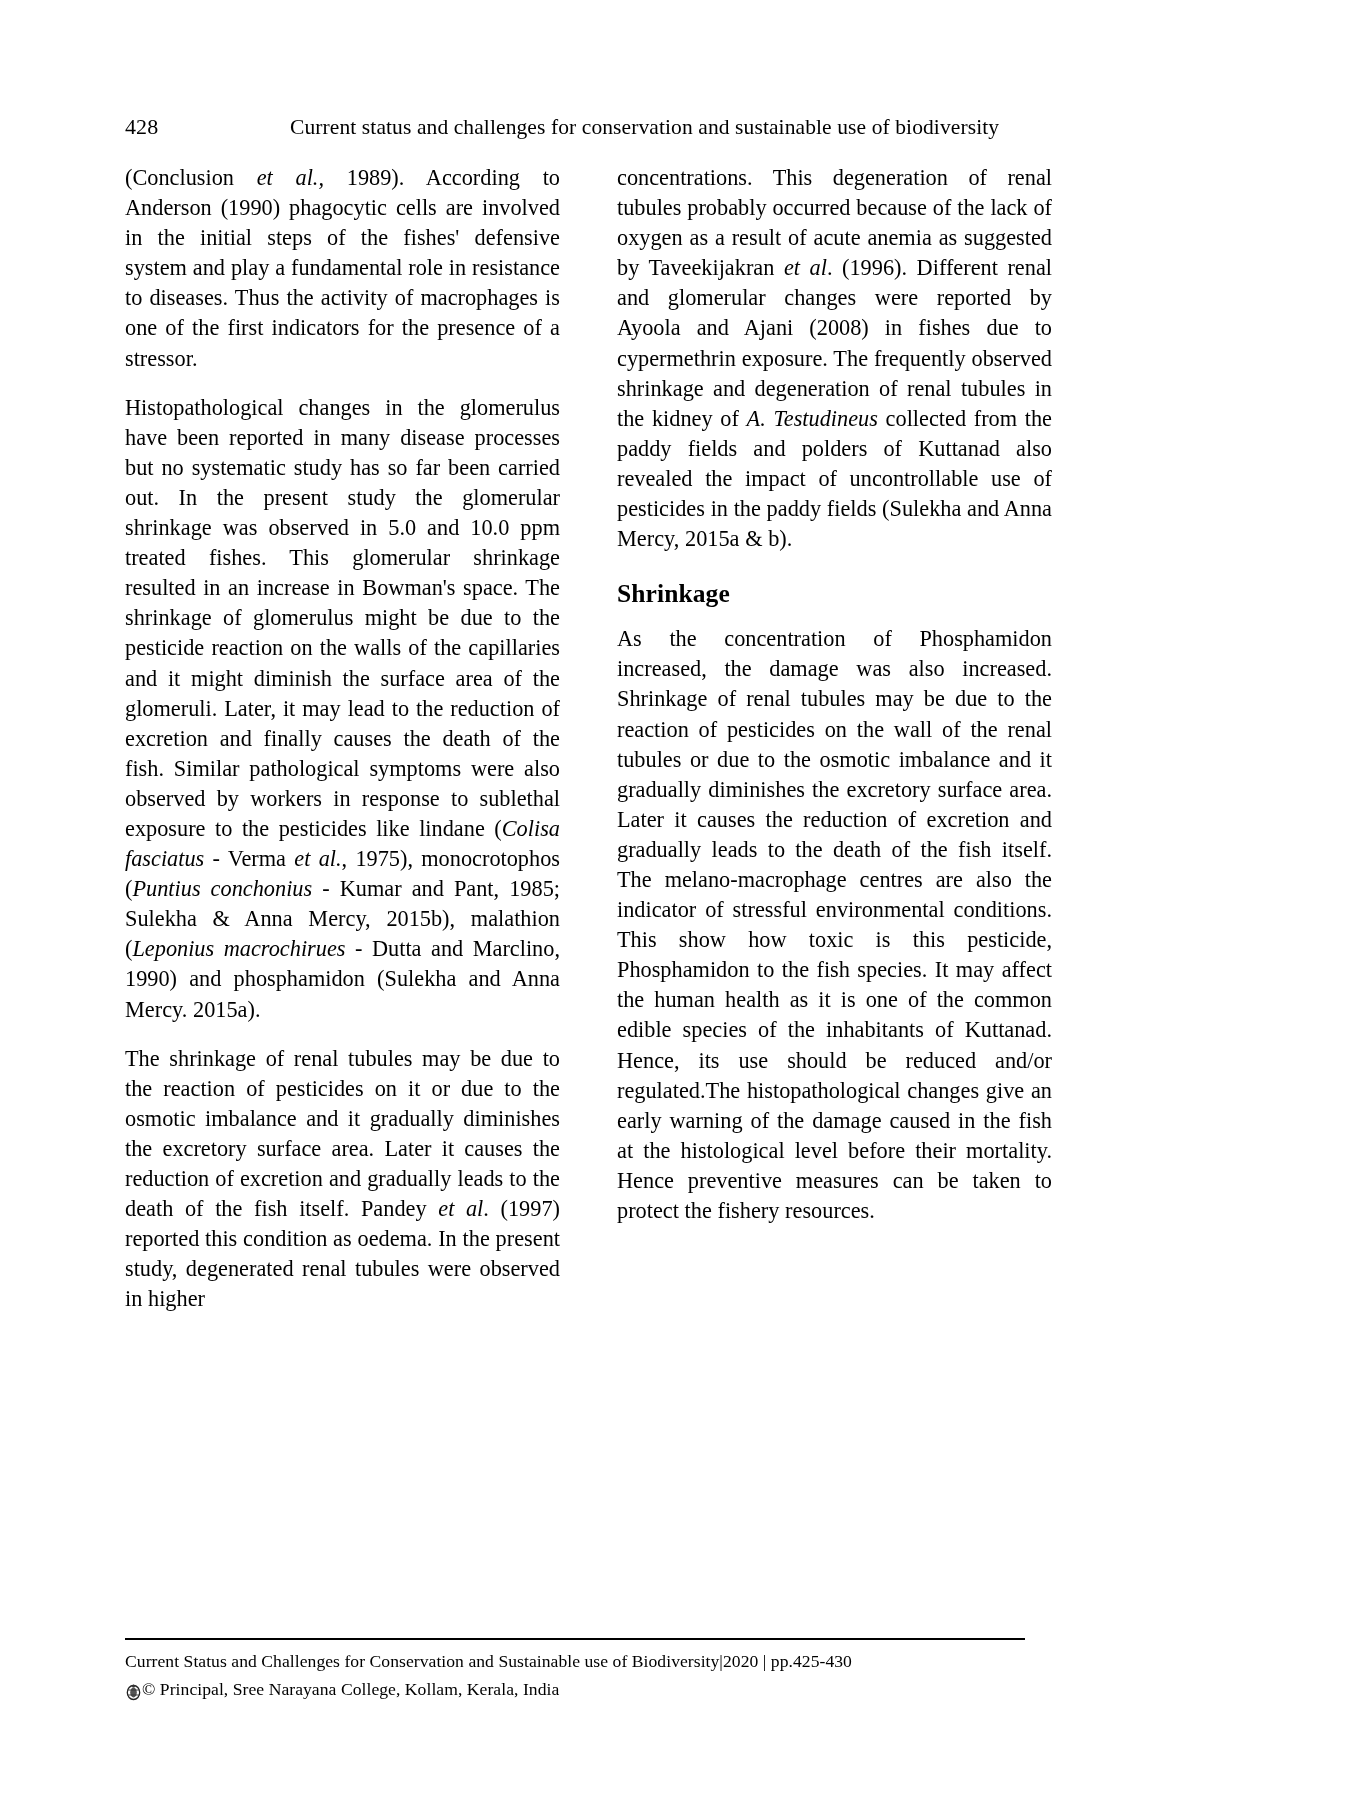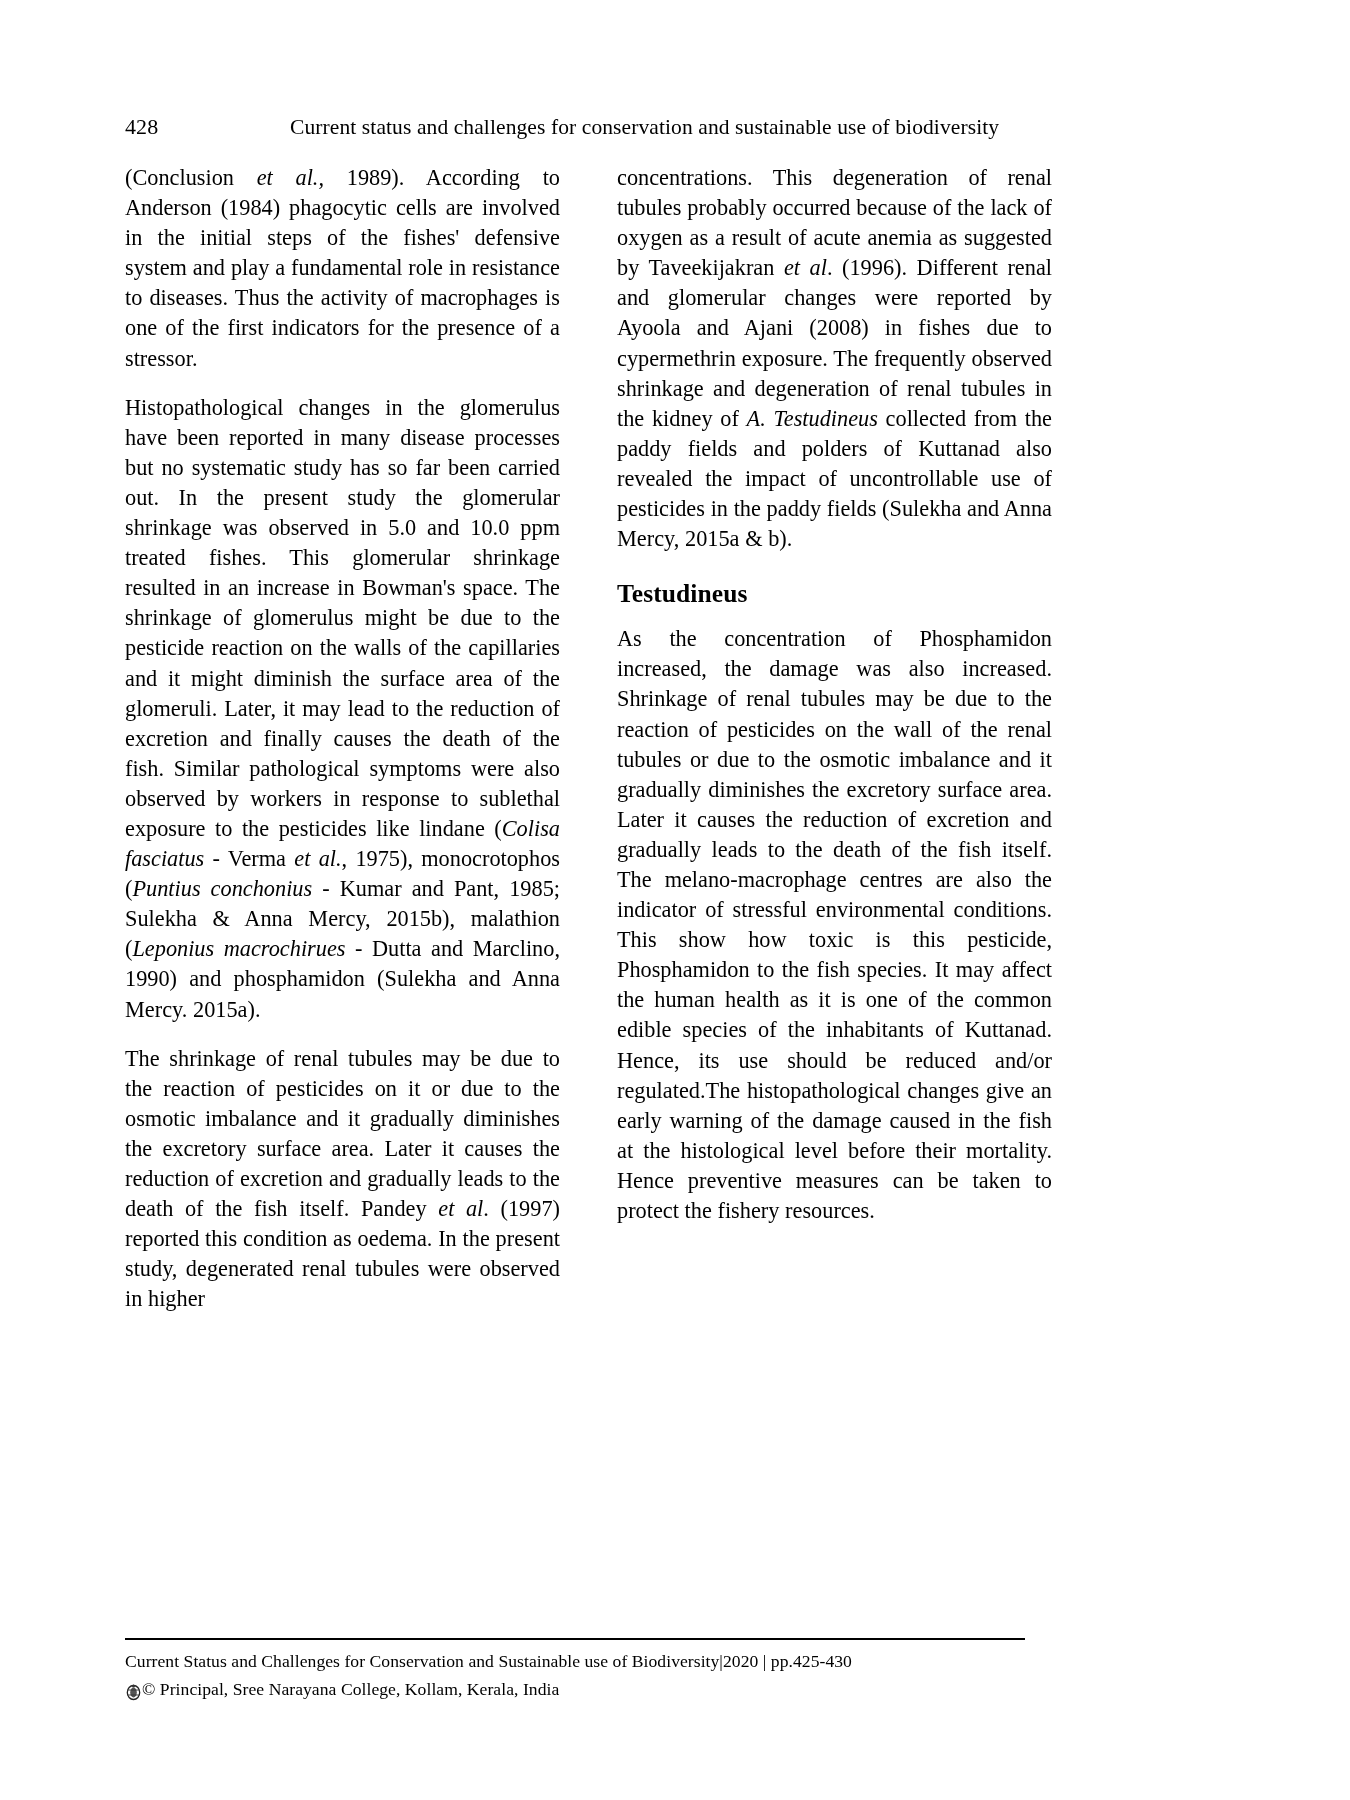--- a/index.html
+++ b/index.html
@@ -125,28 +125,28 @@
 <div class="page">
 
   <div class="running-header">
     <span class="page-number">428</span>
     <span class="header-title">Current status and challenges for conservation and sustainable use of biodiversity</span>
   </div>
 
   <div class="columns">
 
     <div class="col">
-      <p class="para"><span>(Conclusion </span><i>et al.,</i><span> 1989).  According to Anderson (1984) phagocytic cells are involved in the initial steps of the fishes' defensive system and play a fundamental role in resistance to diseases.  Thus the activity of macrophages is one of the first indicators for the presence of a stressor.</span></p>
+      <p class="para"><span>(Conclusion </span><i>et al.,</i><span> 1989).  According to Anderson (1990) phagocytic cells are involved in the initial steps of the fishes' defensive system and play a fundamental role in resistance to diseases.  Thus the activity of macrophages is one of the first indicators for the presence of a stressor.</span></p>
       <p class="para"><span>Histopathological changes in the glomerulus have been reported in many disease processes but no systematic study has so far been carried out.   In the present study the glomerular shrinkage was observed in 5.0 and 10.0 ppm treated fishes.  This glomerular shrinkage resulted in an increase in Bowman's space.   The shrinkage of glomerulus might be due to the pesticide reaction on the walls of the capillaries and it might diminish the surface area of the glomeruli.  Later, it may lead to the reduction of excretion and finally causes the death of the fish.   Similar pathological symptoms were also observed by workers in response to sublethal exposure to the pesticides like lindane (</span><i>Colisa fasciatus</i><span> - Verma </span><i>et al.</i><span>, 1975), monocrotophos (</span><i>Puntius conchonius</i><span> - Kumar and Pant, 1985; Sulekha &amp; Anna Mercy, 2015b), malathion (</span><i>Leponius macrochirues</i><span> - Dutta and Marclino, 1990) and phosphamidon (Sulekha and Anna Mercy. 2015a).</span></p>
       <p class="para"><span>The shrinkage of renal tubules may be due to the reaction of pesticides on it or due to the osmotic imbalance and it gradually diminishes the excretory surface area.  Later it causes the reduction of excretion and gradually leads to the death of the fish itself.  Pandey </span><i>et al</i><span>. (1997) reported this condition as oedema.  In the present study, degenerated renal tubules were observed in higher</span></p>
     </div>
 
     <div class="col">
       <p class="para"><span>concentrations. This degeneration of renal tubules probably occurred because of the lack of oxygen as a result of acute anemia as suggested by Taveekijakran </span><i>et al</i><span>. (1996). Different renal and glomerular changes were reported by Ayoola and Ajani (2008) in fishes due to cypermethrin exposure. The frequently observed shrinkage and degeneration of renal tubules in the kidney of </span><i>A. Testudineus</i><span> collected from the paddy fields and polders of Kuttanad also revealed the impact of uncontrollable use of pesticides in the paddy fields (Sulekha and Anna Mercy, 2015a &amp; b).</span></p>
-      <h2 class="section-heading">Testudineus</h2>
+      <h2 class="section-heading">Shrinkage</h2>
       <p class="para"><span>As the concentration of Phosphamidon increased, the damage was also increased. Shrinkage of renal tubules may be due to the reaction of pesticides on the wall    of the renal tubules or due to the osmotic imbalance and it gradually diminishes the excretory surface area.  Later it causes the reduction of excretion and gradually leads to the death of the fish itself.  The melano-macrophage centres are also the indicator of stressful environmental conditions. This show how toxic is this pesticide, Phosphamidon to the fish species. It may affect the human health as it is one of the common edible species of the inhabitants of Kuttanad. Hence, its use should be reduced and/or regulated.The histopathological changes give an early warning of the damage caused in the fish at the histological level before their mortality. Hence preventive measures can be taken to protect the fishery resources.</span></p>
     </div>
 
   </div>
 
   <div class="footer">
     <div class="footer-rule"></div>
     <div class="footer-line">Current Status and Challenges for Conservation and Sustainable use of Biodiversity|2020 | pp.425-430</div>
     <div class="footer-line footer-line-2">
       <span class="logo-glyph">

